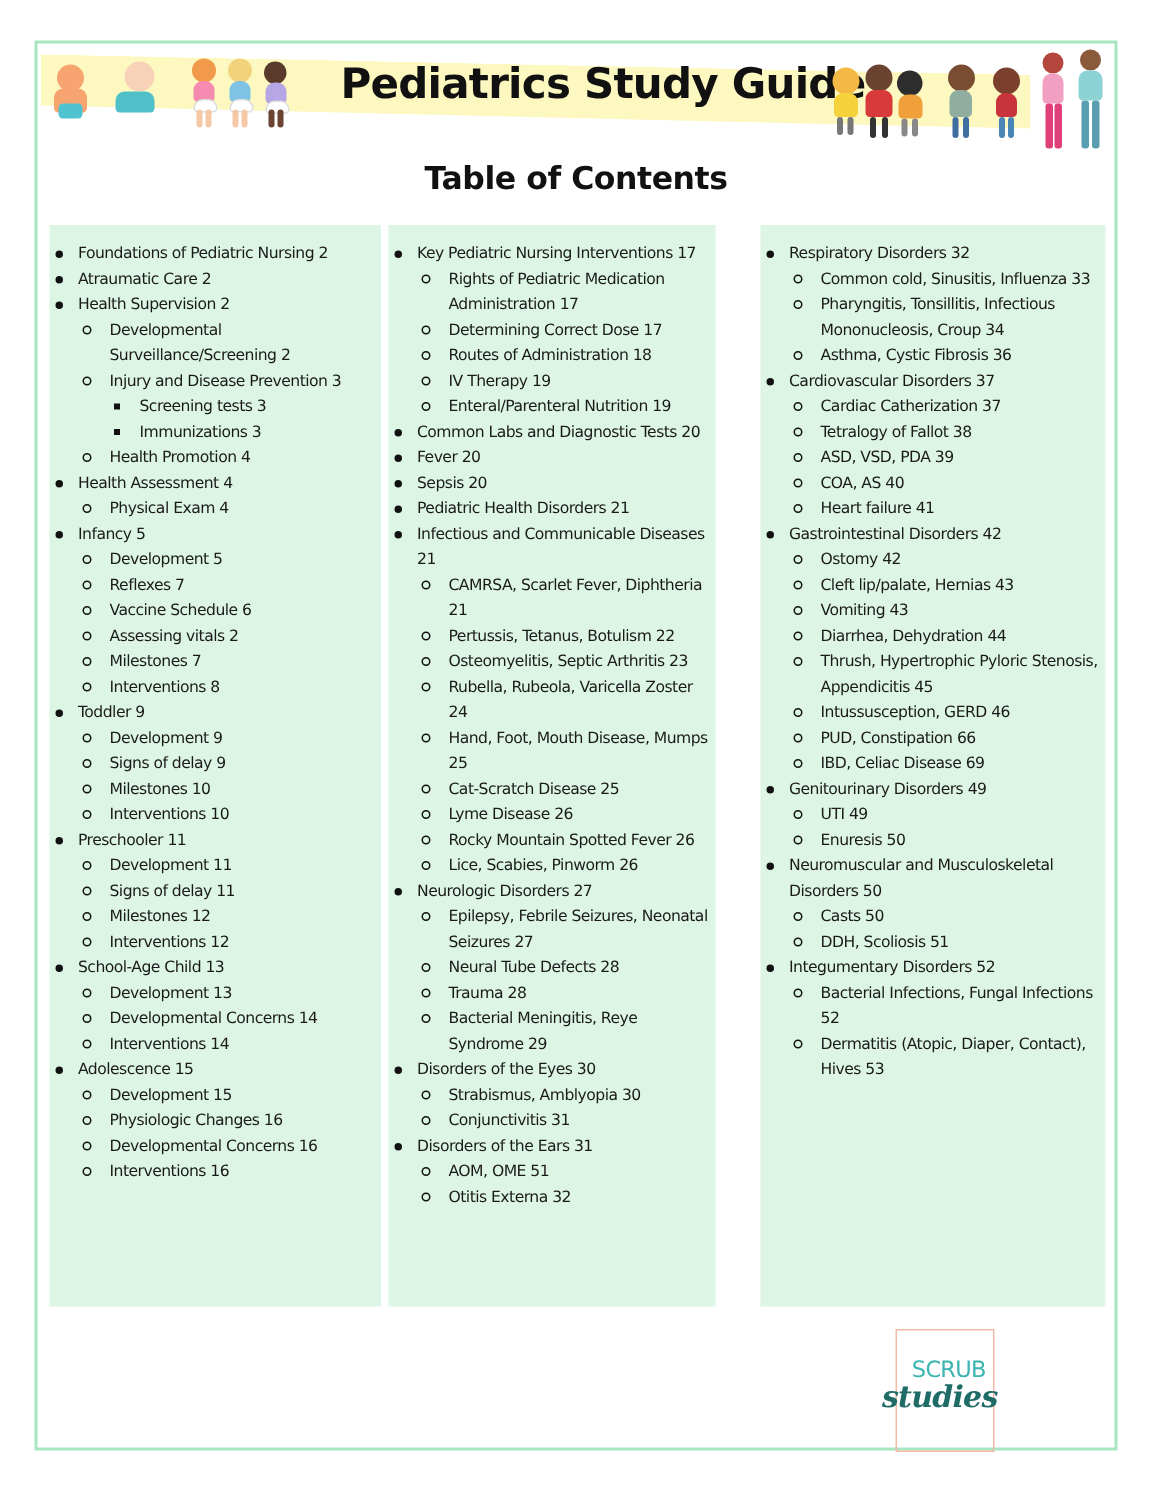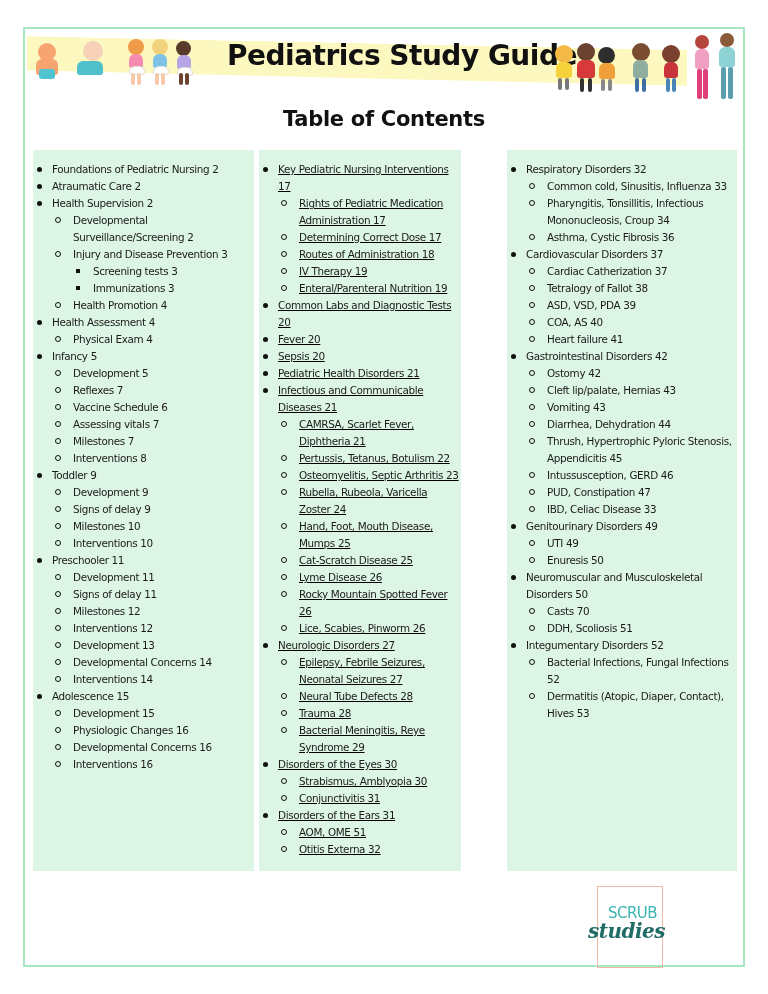--- a/index.html
+++ b/index.html
@@ -163,44 +163,45 @@
         <li class="item lvl1"><span class="bullet b-circle"></span><span>Injury and Disease Prevention 3</span></li>
         <li class="item lvl2"><span class="bullet b-square"></span><span>Screening tests 3</span></li>
         <li class="item lvl2"><span class="bullet b-square"></span><span>Immunizations 3</span></li>
         <li class="item lvl1"><span class="bullet b-circle"></span><span>Health Promotion 4</span></li>
         <li class="item lvl0"><span class="bullet b-disc"></span><span>Health Assessment 4</span></li>
         <li class="item lvl1"><span class="bullet b-circle"></span><span>Physical Exam 4</span></li>
         <li class="item lvl0"><span class="bullet b-disc"></span><span>Infancy 5</span></li>
         <li class="item lvl1"><span class="bullet b-circle"></span><span>Development 5</span></li>
         <li class="item lvl1"><span class="bullet b-circle"></span><span>Reflexes 7</span></li>
         <li class="item lvl1"><span class="bullet b-circle"></span><span>Vaccine Schedule 6</span></li>
-        <li class="item lvl1"><span class="bullet b-circle"></span><span>Assessing vitals 7</span></li>
+        <li class="item lvl1"><span class="bullet b-circle"></span><span>Assessing vitals 2</span></li>
         <li class="item lvl1"><span class="bullet b-circle"></span><span>Milestones 7</span></li>
         <li class="item lvl1"><span class="bullet b-circle"></span><span>Interventions 8</span></li>
         <li class="item lvl0"><span class="bullet b-disc"></span><span>Toddler 9</span></li>
         <li class="item lvl1"><span class="bullet b-circle"></span><span>Development 9</span></li>
         <li class="item lvl1"><span class="bullet b-circle"></span><span>Signs of delay 9</span></li>
         <li class="item lvl1"><span class="bullet b-circle"></span><span>Milestones 10</span></li>
         <li class="item lvl1"><span class="bullet b-circle"></span><span>Interventions 10</span></li>
         <li class="item lvl0"><span class="bullet b-disc"></span><span>Preschooler 11</span></li>
         <li class="item lvl1"><span class="bullet b-circle"></span><span>Development 11</span></li>
         <li class="item lvl1"><span class="bullet b-circle"></span><span>Signs of delay 11</span></li>
         <li class="item lvl1"><span class="bullet b-circle"></span><span>Milestones 12</span></li>
         <li class="item lvl1"><span class="bullet b-circle"></span><span>Interventions 12</span></li>
+        <li class="item lvl0"><span class="bullet b-disc"></span><span>School-Age Child 13</span></li>
         <li class="item lvl1"><span class="bullet b-circle"></span><span>Development 13</span></li>
         <li class="item lvl1"><span class="bullet b-circle"></span><span>Developmental Concerns 14</span></li>
         <li class="item lvl1"><span class="bullet b-circle"></span><span>Interventions 14</span></li>
         <li class="item lvl0"><span class="bullet b-disc"></span><span>Adolescence 15</span></li>
         <li class="item lvl1"><span class="bullet b-circle"></span><span>Development 15</span></li>
         <li class="item lvl1"><span class="bullet b-circle"></span><span>Physiologic Changes 16</span></li>
         <li class="item lvl1"><span class="bullet b-circle"></span><span>Developmental Concerns 16</span></li>
         <li class="item lvl1"><span class="bullet b-circle"></span><span>Interventions 16</span></li>
       </ul>
     </div>
-  <div class="col" id="col1" style="left:234px;width:202px;text-decoration:underline;">
+  <div class="col" id="col1" style="left:234px;width:218px;">
       <ul>
         <li class="item lvl0"><span class="bullet b-disc"></span><span>Key Pediatric Nursing Interventions 17</span></li>
         <li class="item lvl1"><span class="bullet b-circle"></span><span>Rights of Pediatric Medication Administration 17</span></li>
         <li class="item lvl1"><span class="bullet b-circle"></span><span>Determining Correct Dose 17</span></li>
         <li class="item lvl1"><span class="bullet b-circle"></span><span>Routes of Administration 18</span></li>
         <li class="item lvl1"><span class="bullet b-circle"></span><span>IV Therapy 19</span></li>
         <li class="item lvl1"><span class="bullet b-circle"></span><span>Enteral/Parenteral Nutrition 19</span></li>
         <li class="item lvl0"><span class="bullet b-disc"></span><span>Common Labs and Diagnostic Tests 20</span></li>
         <li class="item lvl0"><span class="bullet b-disc"></span><span>Fever 20</span></li>
         <li class="item lvl0"><span class="bullet b-disc"></span><span>Sepsis 20</span></li>
@@ -240,27 +241,27 @@
         <li class="item lvl1"><span class="bullet b-circle"></span><span>ASD, VSD, PDA 39</span></li>
         <li class="item lvl1"><span class="bullet b-circle"></span><span>COA, AS 40</span></li>
         <li class="item lvl1"><span class="bullet b-circle"></span><span>Heart failure 41</span></li>
         <li class="item lvl0"><span class="bullet b-disc"></span><span>Gastrointestinal Disorders 42</span></li>
         <li class="item lvl1"><span class="bullet b-circle"></span><span>Ostomy 42</span></li>
         <li class="item lvl1"><span class="bullet b-circle"></span><span>Cleft lip/palate, Hernias 43</span></li>
         <li class="item lvl1"><span class="bullet b-circle"></span><span>Vomiting 43</span></li>
         <li class="item lvl1"><span class="bullet b-circle"></span><span>Diarrhea, Dehydration 44</span></li>
         <li class="item lvl1"><span class="bullet b-circle"></span><span>Thrush, Hypertrophic Pyloric Stenosis, Appendicitis 45</span></li>
         <li class="item lvl1"><span class="bullet b-circle"></span><span>Intussusception, GERD 46</span></li>
-        <li class="item lvl1"><span class="bullet b-circle"></span><span>PUD, Constipation 47</span></li>
-        <li class="item lvl1"><span class="bullet b-circle"></span><span>IBD, Celiac Disease 33</span></li>
+        <li class="item lvl1"><span class="bullet b-circle"></span><span>PUD, Constipation 66</span></li>
+        <li class="item lvl1"><span class="bullet b-circle"></span><span>IBD, Celiac Disease 69</span></li>
         <li class="item lvl0"><span class="bullet b-disc"></span><span>Genitourinary Disorders 49</span></li>
         <li class="item lvl1"><span class="bullet b-circle"></span><span>UTI 49</span></li>
         <li class="item lvl1"><span class="bullet b-circle"></span><span>Enuresis 50</span></li>
         <li class="item lvl0"><span class="bullet b-disc"></span><span>Neuromuscular and Musculoskeletal Disorders 50</span></li>
-        <li class="item lvl1"><span class="bullet b-circle"></span><span>Casts 70</span></li>
+        <li class="item lvl1"><span class="bullet b-circle"></span><span>Casts 50</span></li>
         <li class="item lvl1"><span class="bullet b-circle"></span><span>DDH, Scoliosis 51</span></li>
         <li class="item lvl0"><span class="bullet b-disc"></span><span>Integumentary Disorders 52</span></li>
         <li class="item lvl1"><span class="bullet b-circle"></span><span>Bacterial Infections, Fungal Infections 52</span></li>
         <li class="item lvl1"><span class="bullet b-circle"></span><span>Dermatitis (Atopic, Diaper, Contact), Hives 53</span></li>
       </ul>
     </div>
 
   <div class="logo">
     <div class="logo-box"></div>
     <div class="logo-scrub">SCRUB</div>

